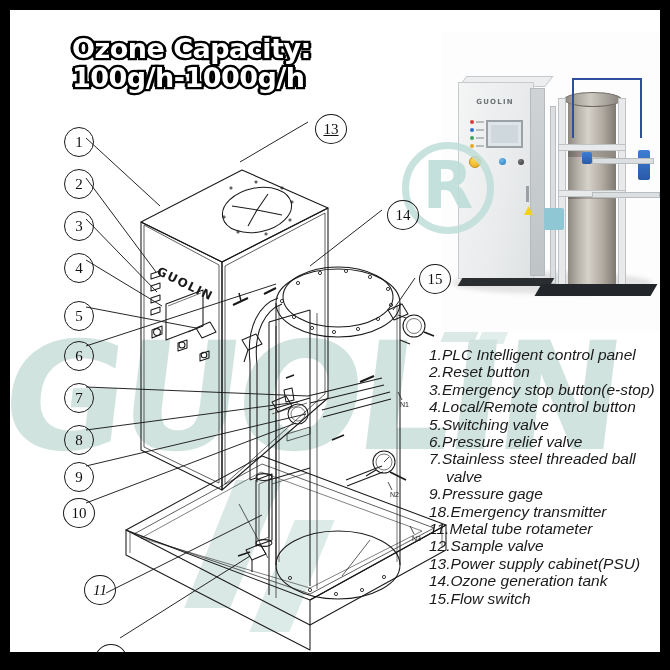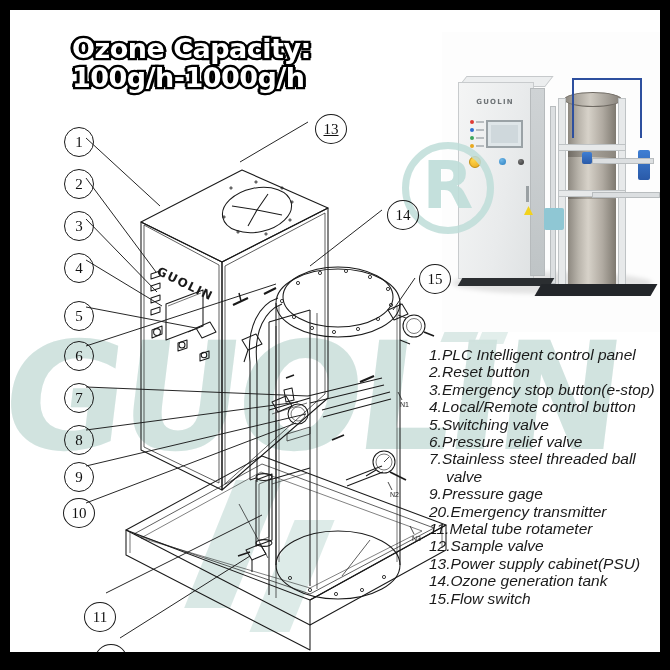--- a/index.html
+++ b/index.html
@@ -382,21 +382,21 @@
       </div>
   <div class="cb" style="left:54px;top:415px;">
         <span>8</span>
       </div>
   <div class="cb" style="left:54px;top:452px;">
         <span>9</span>
       </div>
   <div class="cb wide" style="left:53px;top:488px;">
         <span>10</span>
       </div>
-  <div class="cb wide" style="left:74px;top:592px;">
+  <div class="cb wide" style="left:74px;top:565px;font-style:italic;">
         <span>11</span>
       </div>
   <div class="cb wide" style="left:85px;top:634px;">
         <span>12</span>
       </div>
   <div class="cb wide" style="left:305px;top:104px;text-decoration:underline;">
         <span>13</span>
       </div>
   <div class="cb wide" style="left:377px;top:190px;">
         <span>14</span>
@@ -408,21 +408,21 @@
   <div id="legend">
     <div class="lg"><span>1.</span><span>PLC Intelligent control panel</span></div>
     <div class="lg"><span>2.</span><span>Reset button</span></div>
     <div class="lg"><span>3.</span><span>Emergency stop button(e-stop)</span></div>
     <div class="lg"><span>4.</span><span>Local/Remote control button</span></div>
     <div class="lg"><span>5.</span><span>Switching valve</span></div>
     <div class="lg"><span>6.</span><span>Pressure relief valve</span></div>
     <div class="lg"><span>7.</span><span>Stainless steel threaded ball</span></div>
     <div class="lg cont"><span>valve</span></div>
     <div class="lg"><span>9.</span><span>Pressure gage</span></div>
-    <div class="lg"><span>20.</span><span>Emergency transmitter</span></div>
+    <div class="lg"><span>18.</span><span>Emergency transmitter</span></div>
     <div class="lg"><span>11.</span><span>Metal tube rotameter</span></div>
     <div class="lg"><span>12.</span><span>Sample valve</span></div>
     <div class="lg"><span>13.</span><span>Power supply cabinet(PSU)</span></div>
     <div class="lg"><span>14.</span><span>Ozone generation tank</span></div>
     <div class="lg"><span>15.</span><span>Flow switch</span></div>
   </div>
 
 </div>
 </div>
 

